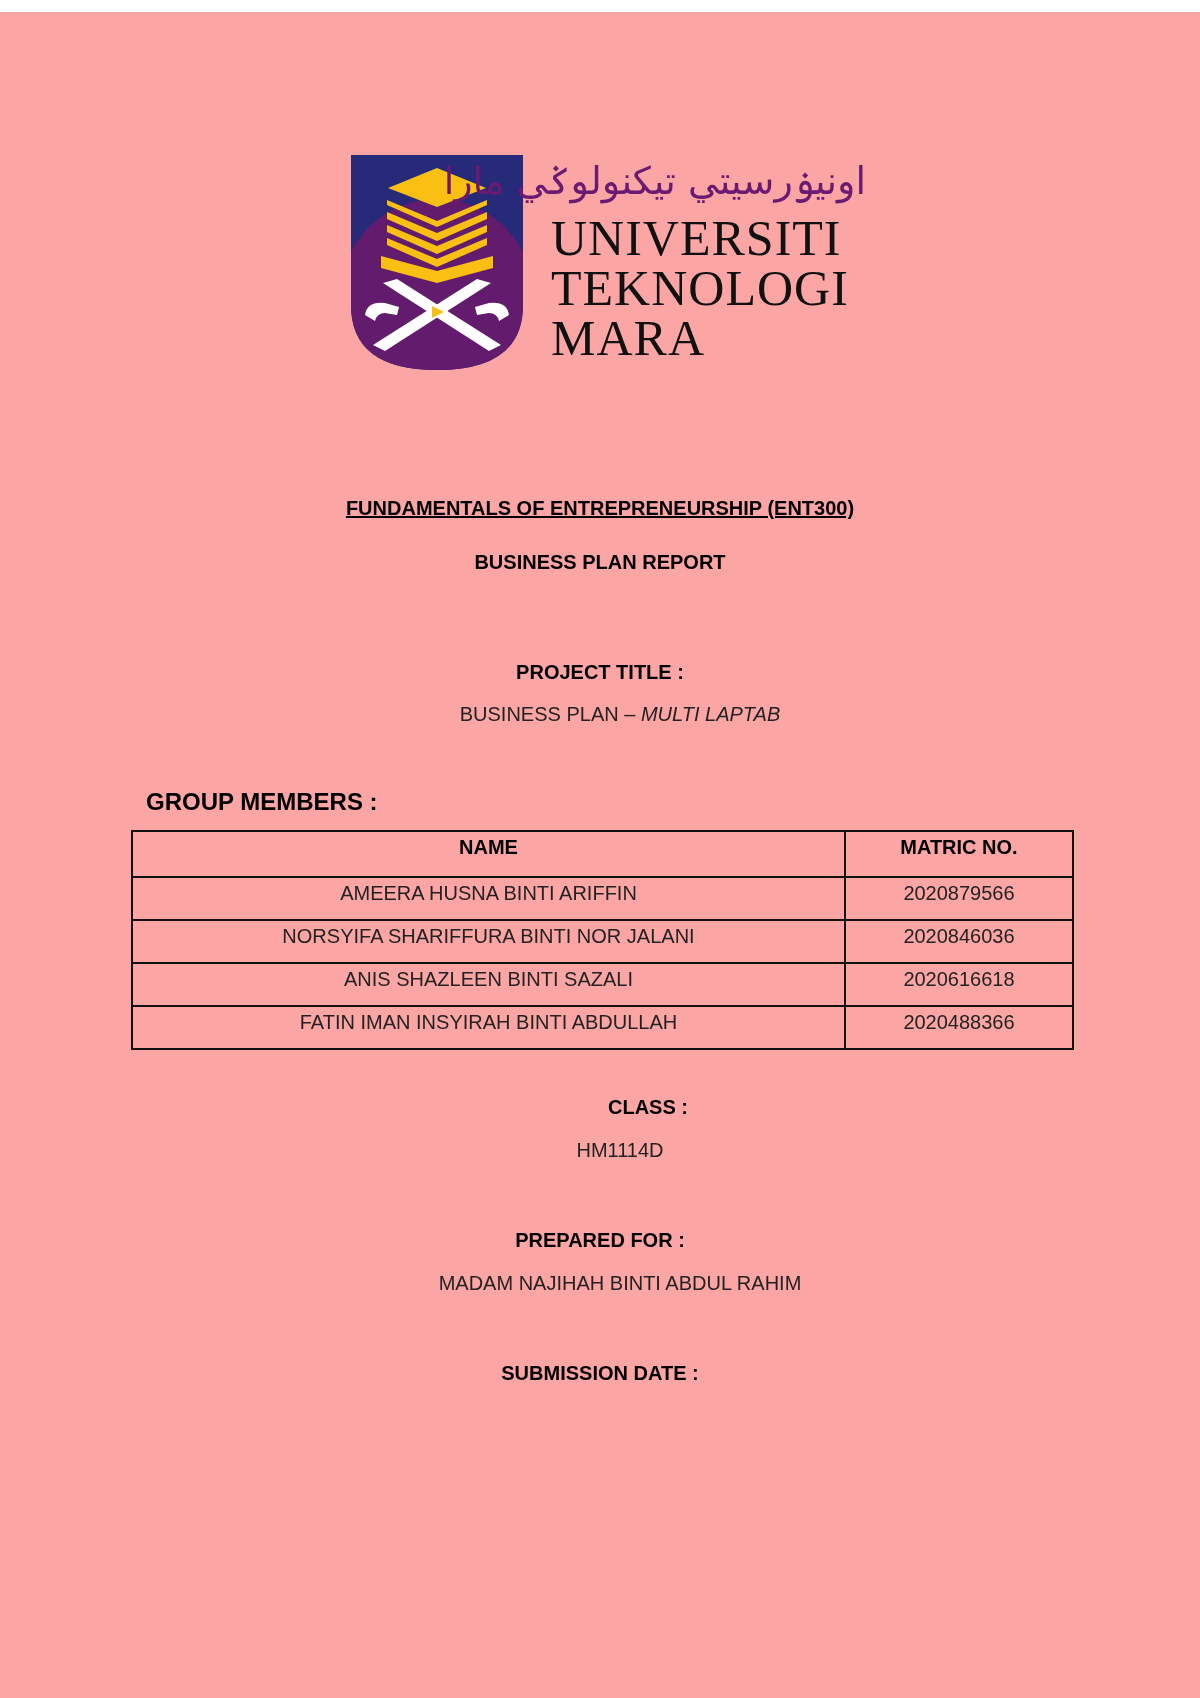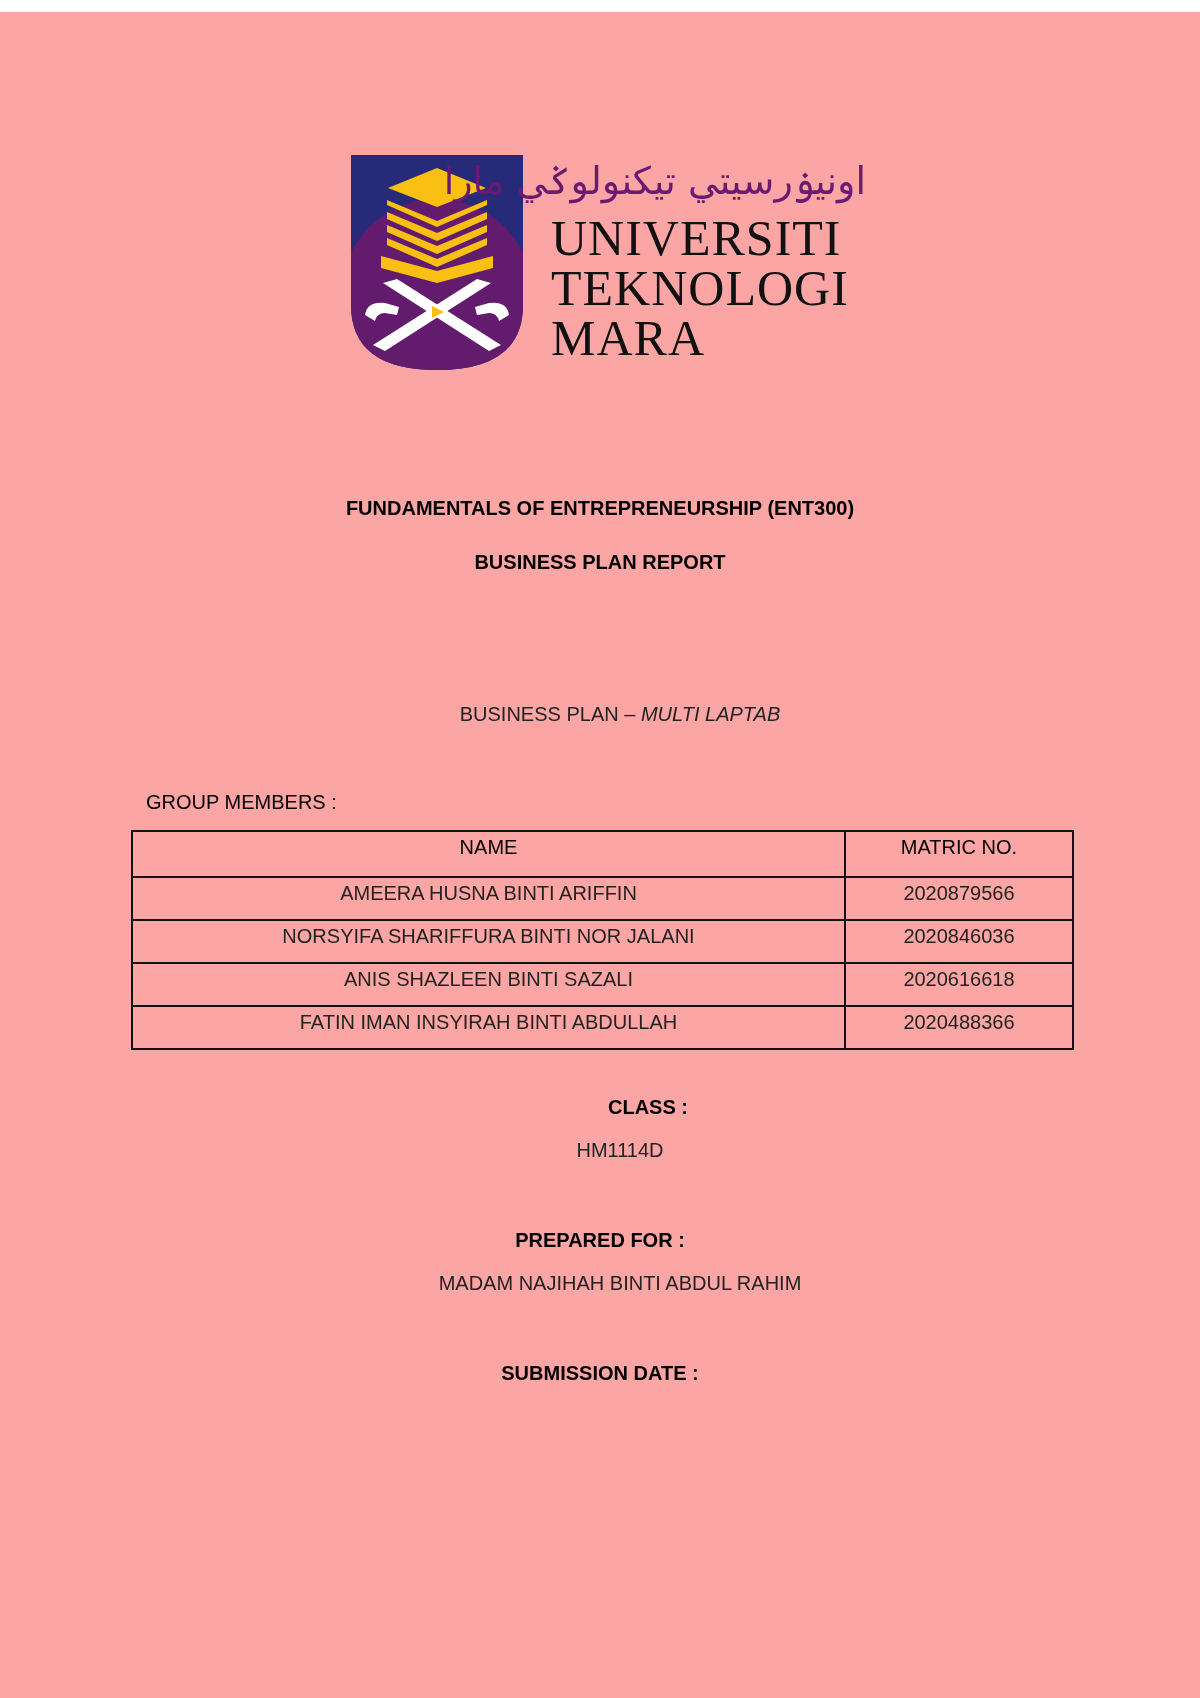--- a/index.html
+++ b/index.html
@@ -18,34 +18,34 @@
                 color: #111; font-size: 50px; line-height: 50px; letter-spacing: 1px; white-space: nowrap; }
     .uni-1 { top: 58px; }
     .uni-2 { top: 108px; }
     .uni-3 { top: 158px; }
 
     
     .c { position: absolute; left: 0; width: 1200px; text-align: center; font-size: 20px; line-height: 24px; }
     .b { font-weight: bold; }
     .reg { font-weight: normal; color: #222; margin-left: 20px; }
     .faculty { top: 430px; }
-    .course { top: 484px; }
+    .course { top: 484px; text-decoration: underline; }
     .report { top: 538px; }
     .pt-label { top: 648px; }
     .pt-value { top: 690px; }
     .pt-value i { font-style: italic; }
 
-    .gm-label { position: absolute; left: 146px; top: 778px; font-size: 20px; font-weight: normal; line-height: 24px; }
+    .gm-label { position: absolute; left: 146px; top: 778px; font-size: 24px; font-weight: bold; line-height: 24px; }
 
     
     table.members { position: absolute; left: 131px; top: 818px; width: 943px;
                     border-collapse: collapse; font-size: 20px; }
     table.members td, table.members th { border: 2px solid #111; text-align: center;
                     vertical-align: top; padding: 4px 0 0 0; }
-    table.members th { font-weight: normal; height: 40px; border-radius: 22px; }
+    table.members th { font-weight: bold; height: 40px; border-radius: 22px; }
     table.members td { font-weight: normal; color: #222; height: 37px; }
     table.members .col-name { width: 716px; }
     table.members .col-matric { width: 227px; }
 
     .class-label { top: 1083px; margin-left: 48px; }
     .class-value { top: 1126px; }
     .pf-label { top: 1216px; }
     .pf-value { top: 1259px; }
     .sd-label { top: 1349px; }
   </style>
@@ -83,20 +83,21 @@
       <div class="jawi">اونيۏرسيتي تيكنولوݢي مارا</div>
       <div class="uni-line uni-1">UNIVERSITI</div>
       <div class="uni-line uni-2">TEKNOLOGI</div>
       <div class="uni-line uni-3">MARA</div>
     </div>
   </div>
 
   <div class="c b course">FUNDAMENTALS OF ENTREPRENEURSHIP (ENT300)</div>
   <div class="c b report">BUSINESS PLAN REPORT</div>
 
+  <div class="c b pt-label">PROJECT TITLE :</div>
   <div class="c reg pt-value"><span>BUSINESS PLAN – </span><i>MULTI LAPTAB</i></div>
 
   <div class="gm-label">GROUP MEMBERS :</div>
   <table class="members">
     <thead>
       <tr>
         <th class="col-name">NAME</th>
         <th class="col-matric">MATRIC NO.</th>
       </tr>
     </thead>

